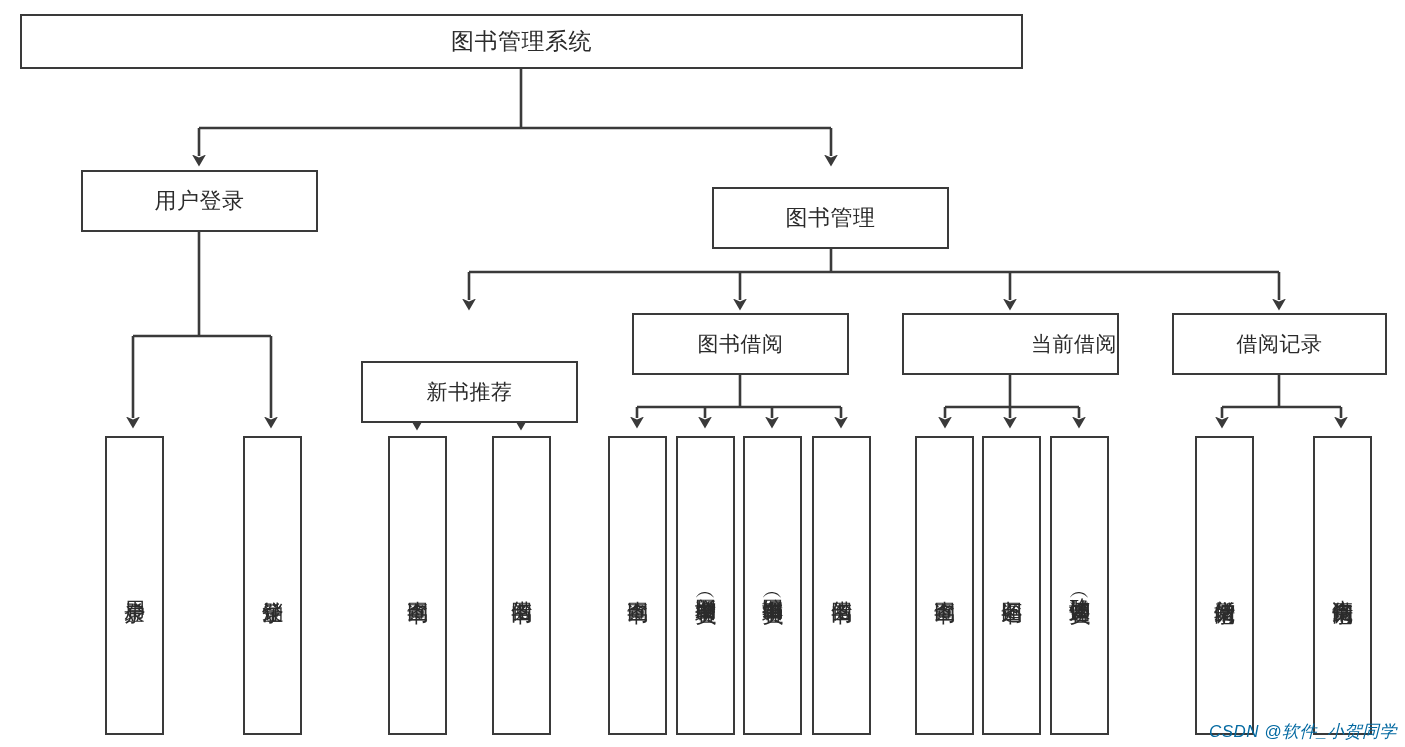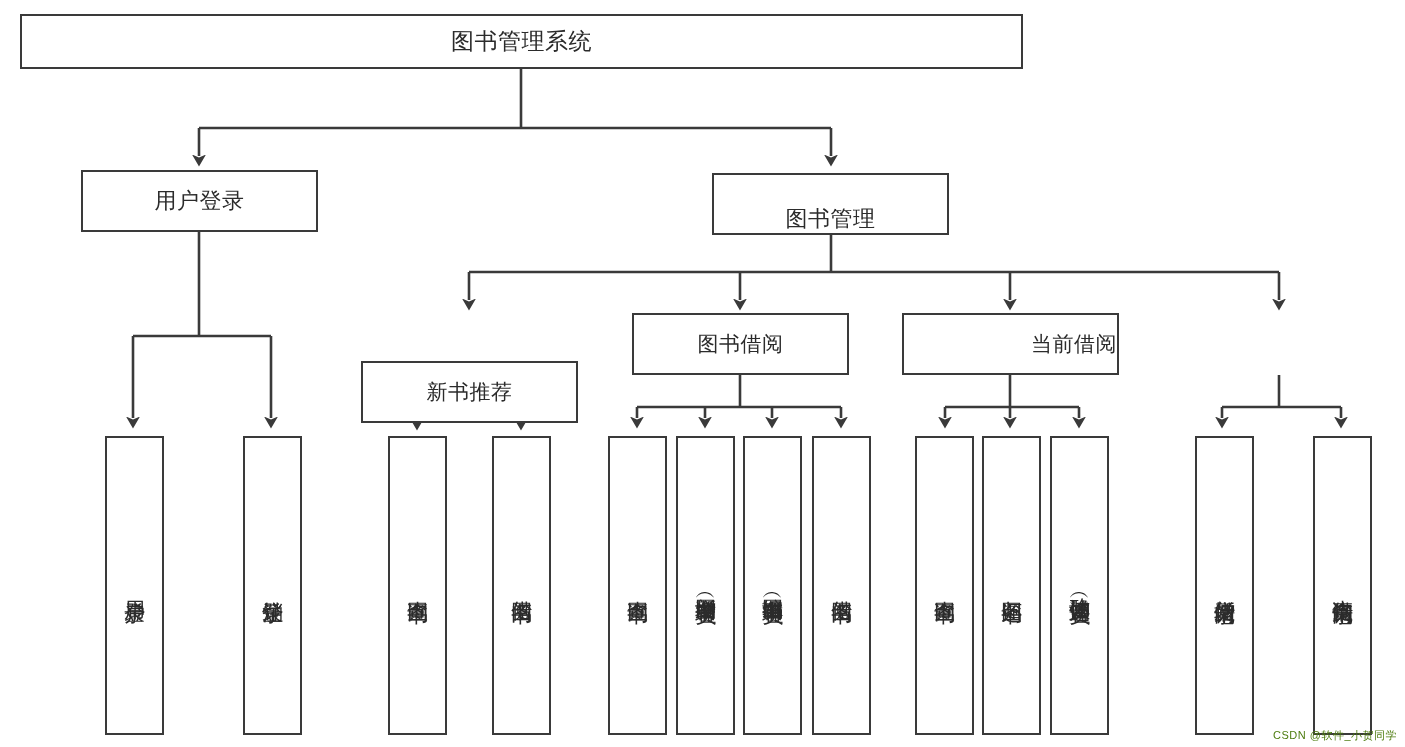--- a/index.html
+++ b/index.html
@@ -53,25 +53,26 @@
     writing-mode: vertical-rl;
     text-orientation: upright;
     line-height: 1.16;
     letter-spacing: 1px;
     white-space: nowrap;
   }
   #watermark {
     position: absolute;
     right: 8px;
     bottom: 4px;
-    font-size: 11px;
-    color: #4d7c0f;
+    font-size: 17px;
+    color: #0369a1;
     letter-spacing: 0.5px;
     z-index: 3;
     white-space: nowrap;
+    font-style: italic;
   }
 </style>
 </head>
 <body>
 
 <div id="canvas">
 
   <svg id="wires" viewBox="0 0 1405 747" width="1405" height="747" xmlns="http://www.w3.org/2000/svg">
     <defs>
       <marker id="arw" markerWidth="12" markerHeight="14" refX="1.5" refY="7" orient="auto" markerUnits="userSpaceOnUse">
@@ -123,32 +124,35 @@
     </g>
   </svg>
 
   <div class="node root" style="left:20px; top:14px; width:1003px; height:55px;">
     <span class="lbl">图书管理系统</span>
   </div>
 
   <div class="node l1" style="left:81px; top:170px; width:237px; height:62px;">
     <span class="lbl">用户登录</span>
   </div>
-  <div class="node l1" style="left:712px; top:173px; width:237px; height:62px;align-items:flex-end;">
+  <div class="node l1" style="left:712px; top:187px; width:237px; height:62px;">
     <span class="lbl">图书管理</span>
   </div>
 
   <div class="node l2" style="left:361px; top:313px; width:217px; height:62px;margin-top:48px;">
     <span class="lbl">新书推荐</span>
   </div>
   <div class="node l2" style="left:632px; top:313px; width:217px; height:62px;">
     <span class="lbl">图书借阅</span>
   </div>
   <div class="node l2" style="left:902px; top:313px; width:217px; height:62px;justify-content:flex-end;">
     <span class="lbl">当前借阅</span>
+  </div>
+  <div class="node l2" style="left:1172px; top:313px; width:215px; height:62px;">
+    <span class="lbl">借阅记录</span>
   </div>
 
   <div class="node leaf" style="left:105px; top:436px; width:59px; height:299px;">
     <span class="lbl">用户登录</span>
   </div>
   <div class="node leaf" style="left:243px; top:436px; width:59px; height:299px;">
     <span class="lbl">注销登录</span>
   </div>
 
   <div class="node leaf" style="left:388px; top:436px; width:59px; height:299px;">

